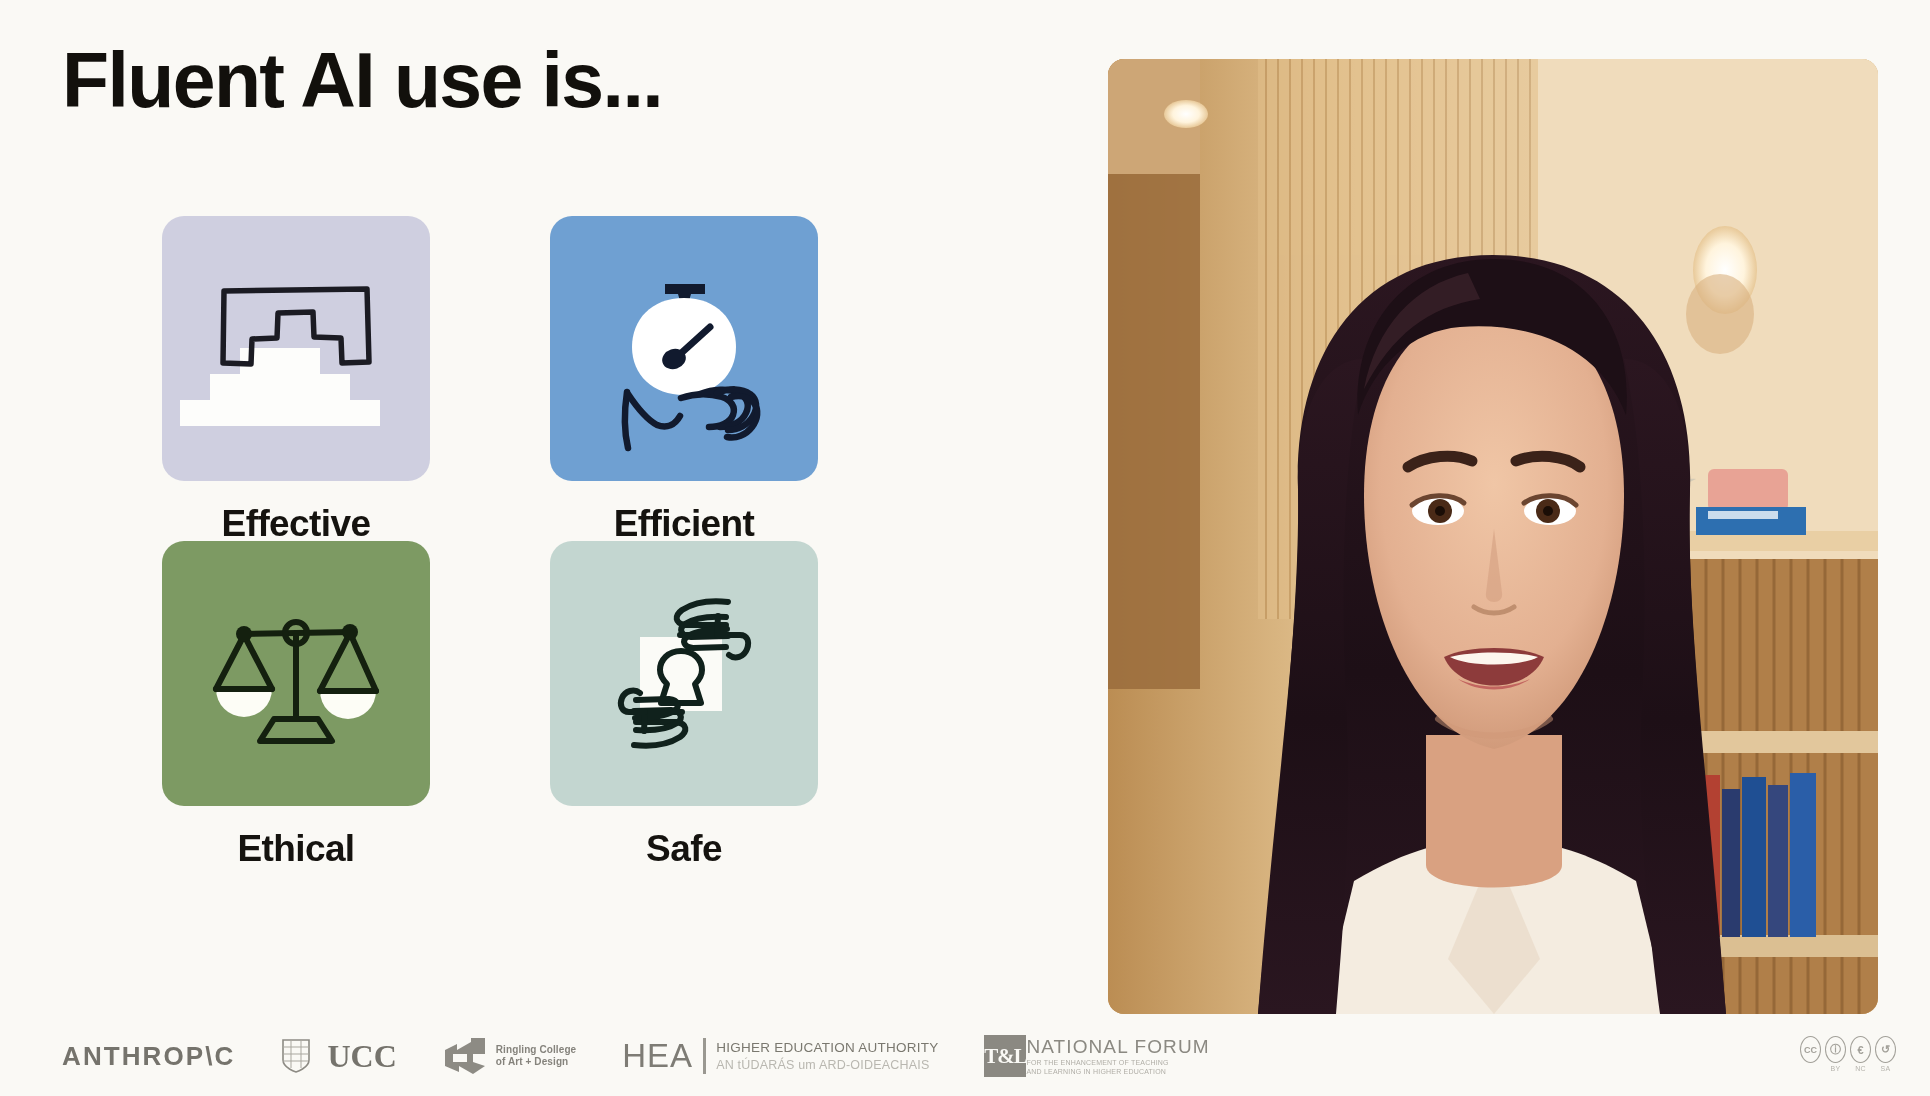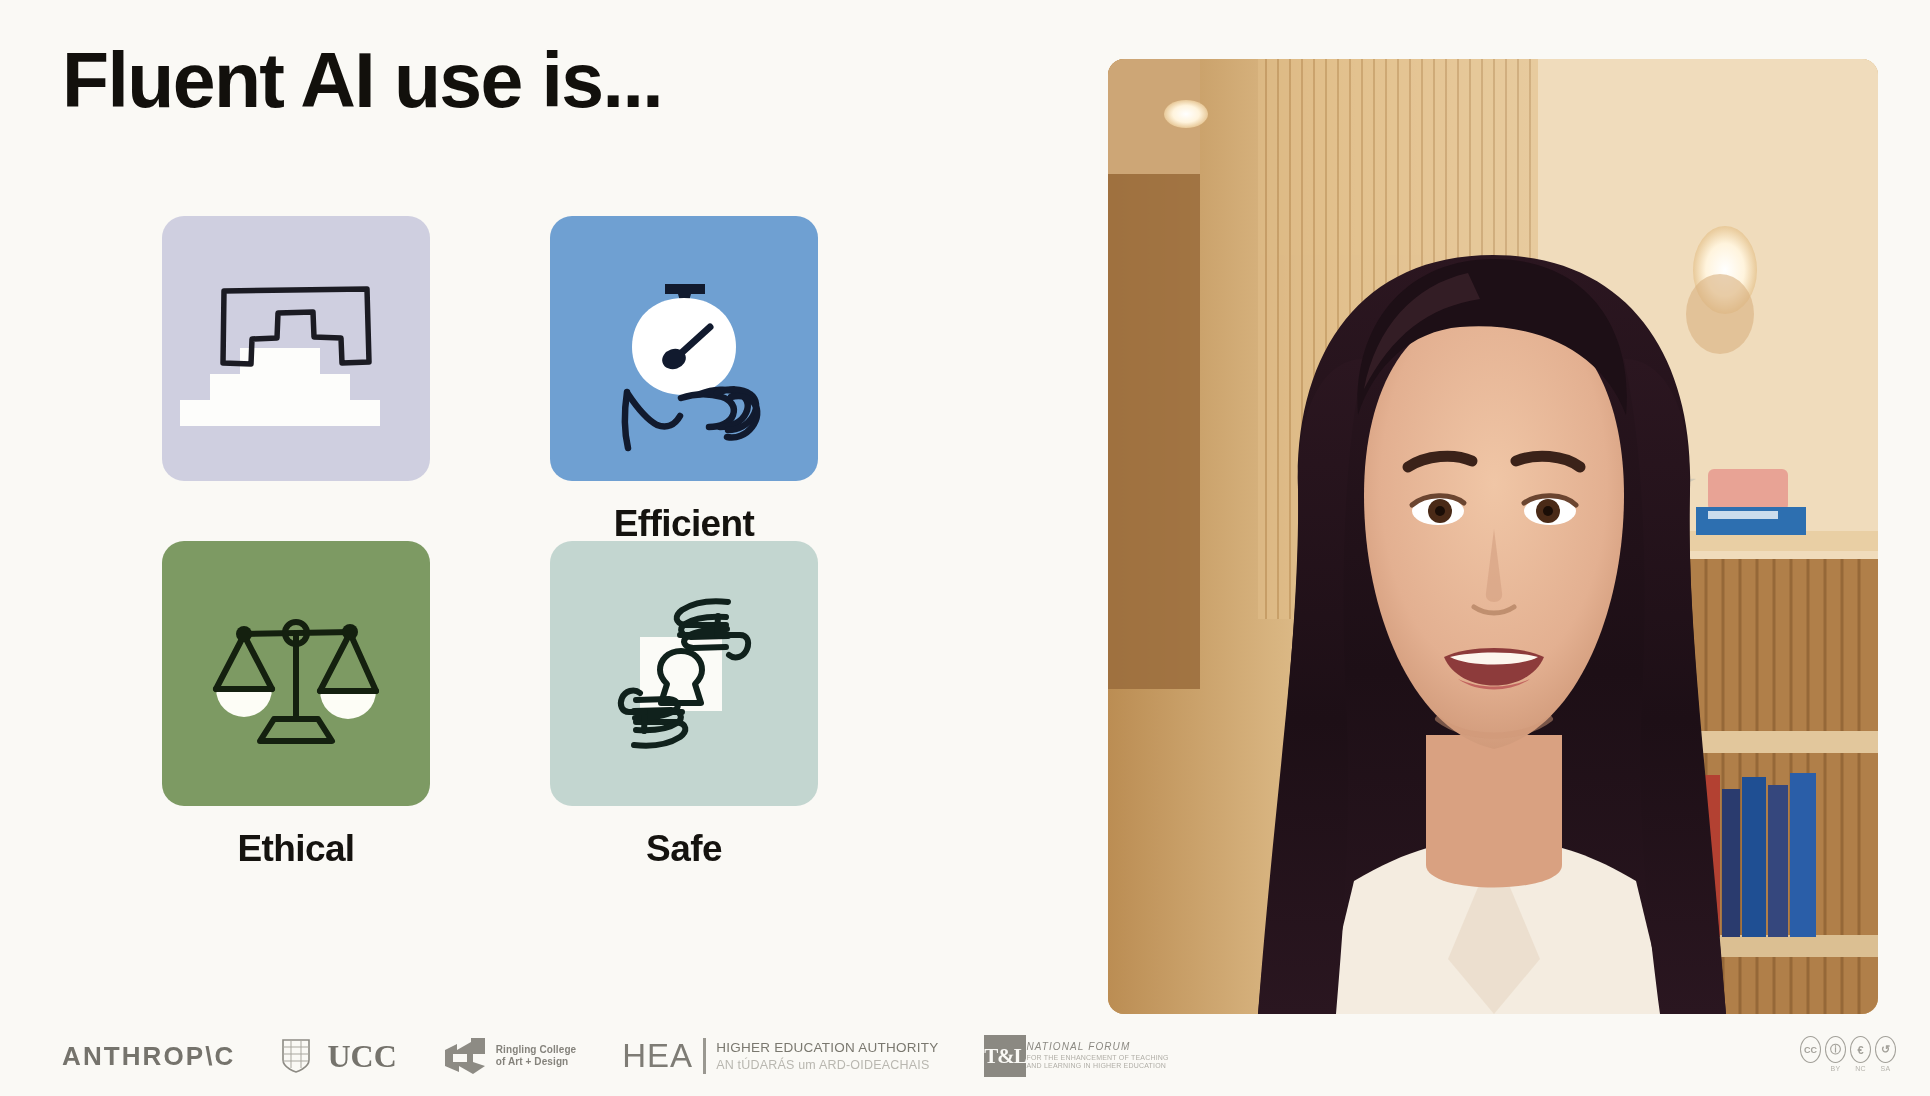--- a/index.html
+++ b/index.html
@@ -98,21 +98,21 @@
   .nf-mark {
     width: 42px; height: 42px; background: #8b8982;
     display: flex; align-items: center; justify-content: center;
   }
   .nf-mark span {
     font-family: "Liberation Serif", serif;
     color: #faf9f5; font-size: 21px; font-weight: 700;
     letter-spacing: -1px;
   }
   .nf-text { line-height: 1.25; color: #8b8982; }
-  .nf-t1 { font-size: 10px; font-weight: 400; letter-spacing: 1.1px; font-style: italic; }
+  .nf-t1 { font-size: 19px; font-weight: 400; letter-spacing: 1.1px; }
   .nf-t2 { font-size: 7px; letter-spacing: 0.2px; color: #b0aea7; }
 
   #cc-badge {
     position: absolute;
     right: 34px; top: 20px;
     display: flex; align-items: flex-start; gap: 4px;
   }
   .cc-item { display: flex; flex-direction: column; align-items: center; }
   .cc-circle {
     width: 21px; height: 27px; border-radius: 50%;
@@ -146,20 +146,21 @@
 
       <div class="pillar">
         <div class="tile" style="background:#cfcfe0">
           <svg viewBox="0 0 268 265">
 
             <path d="M118 132 h40 v26 h30 v26 h30 v26 h-200 v-26 h30 v-26 h30 v-26 h40 z" fill="#fdfdfb" transform="translate(0,0)"></path>
 
             <path d="M62 75 L205 73 L207 146 L180 147 L179 122 L152 121 L151 96 L116 97 L115 122 L90 123 L89 148 L61 147 Z" fill="none" stroke="#1b1b23" stroke-width="5.5" stroke-linecap="round" stroke-linejoin="round"></path>
           </svg>
         </div>
+        <div class="pillar-label">Effective</div>
       </div>
 
       <div class="pillar">
         <div class="tile" style="background:#6fa0d2">
           <svg viewBox="0 0 268 265">
 
             <path d="M115 68 h40 v10 h-14 l-4 14 h-5 l-4 -14 h-13 z" fill="#111a2e"></path>
 
             <path d="M134 82 c33 0 52 22 52 49 c0 28 -21 48 -52 48 c-31 0 -52 -20 -52 -48 c0 -27 19 -49 52 -49 z" fill="#ffffff"></path>
 

